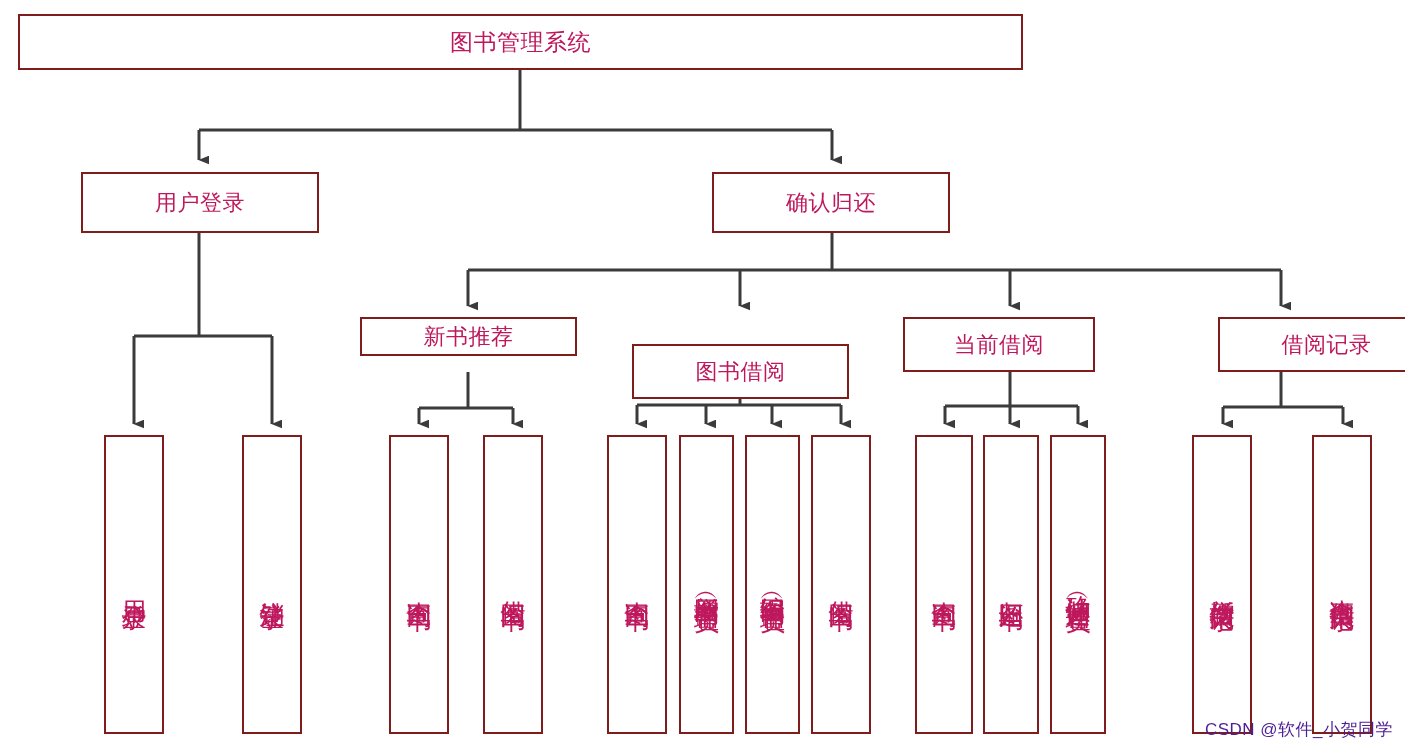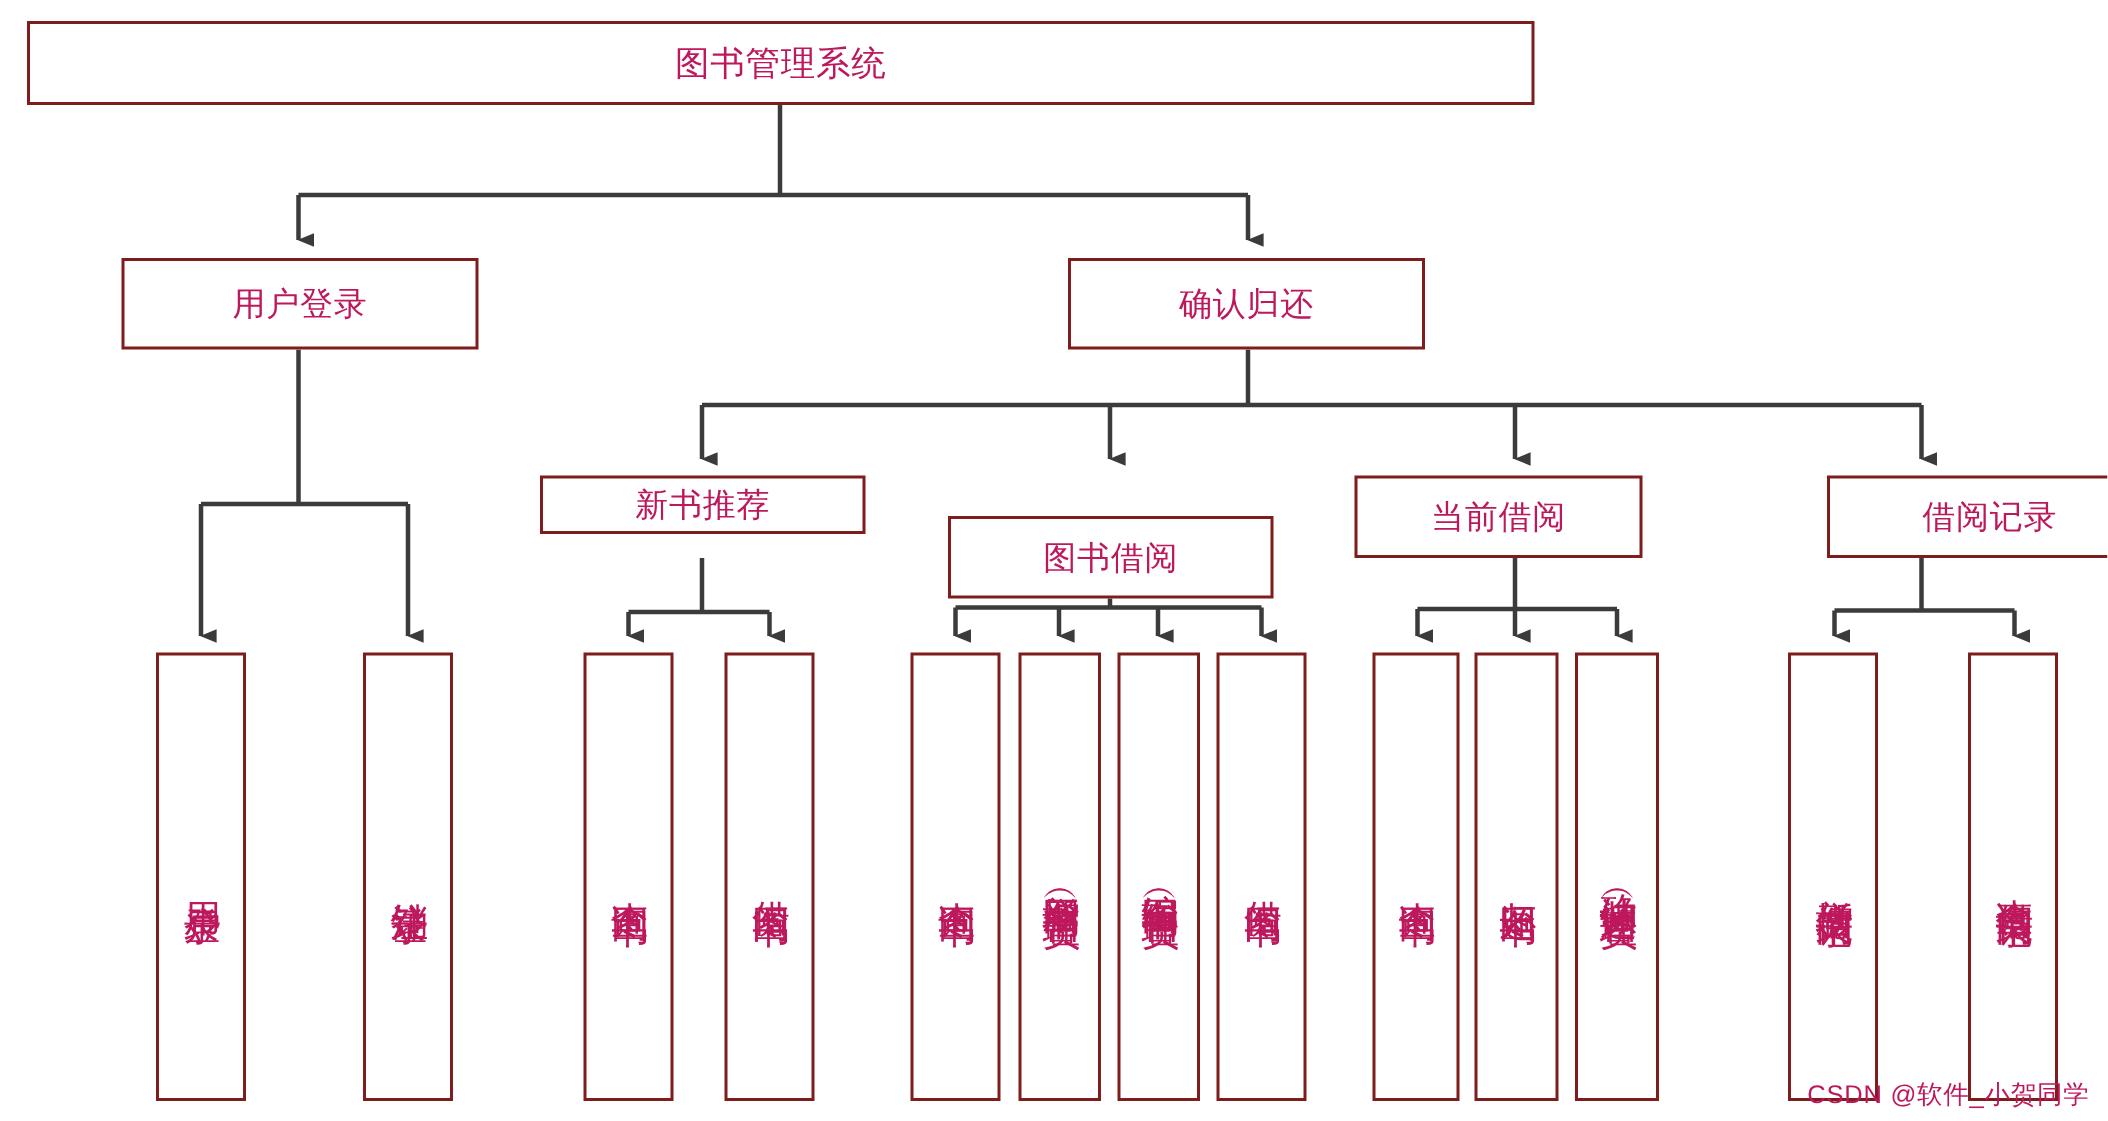--- a/index.html
+++ b/index.html
@@ -64,21 +64,21 @@
     max-height: 280px;
   }
   .node-leaf.tall .lbl {
     max-height: 292px;
   }
   #watermark {
     position: absolute;
     right: 12px;
     bottom: 6px;
     font-size: 17px;
-    color: #be185d;
+    color: #4c1d95;
     letter-spacing: 0.5px;
     z-index: 5;
     white-space: nowrap;
   }
 </style>
 </head>
 <body>
 
 <div id="canvas">
 

